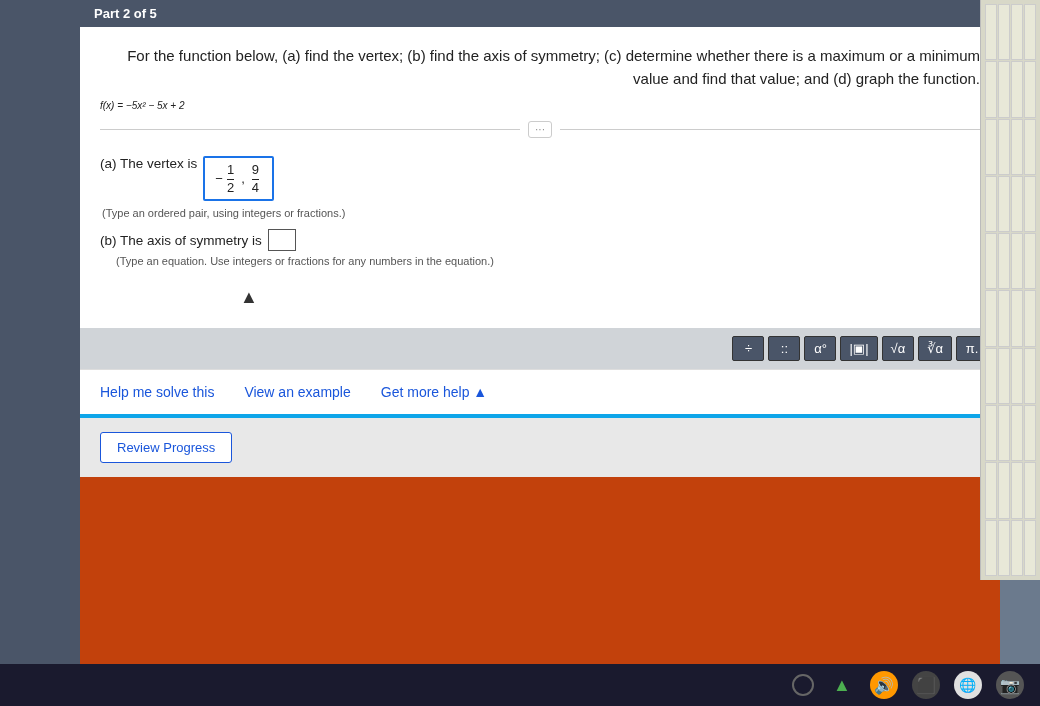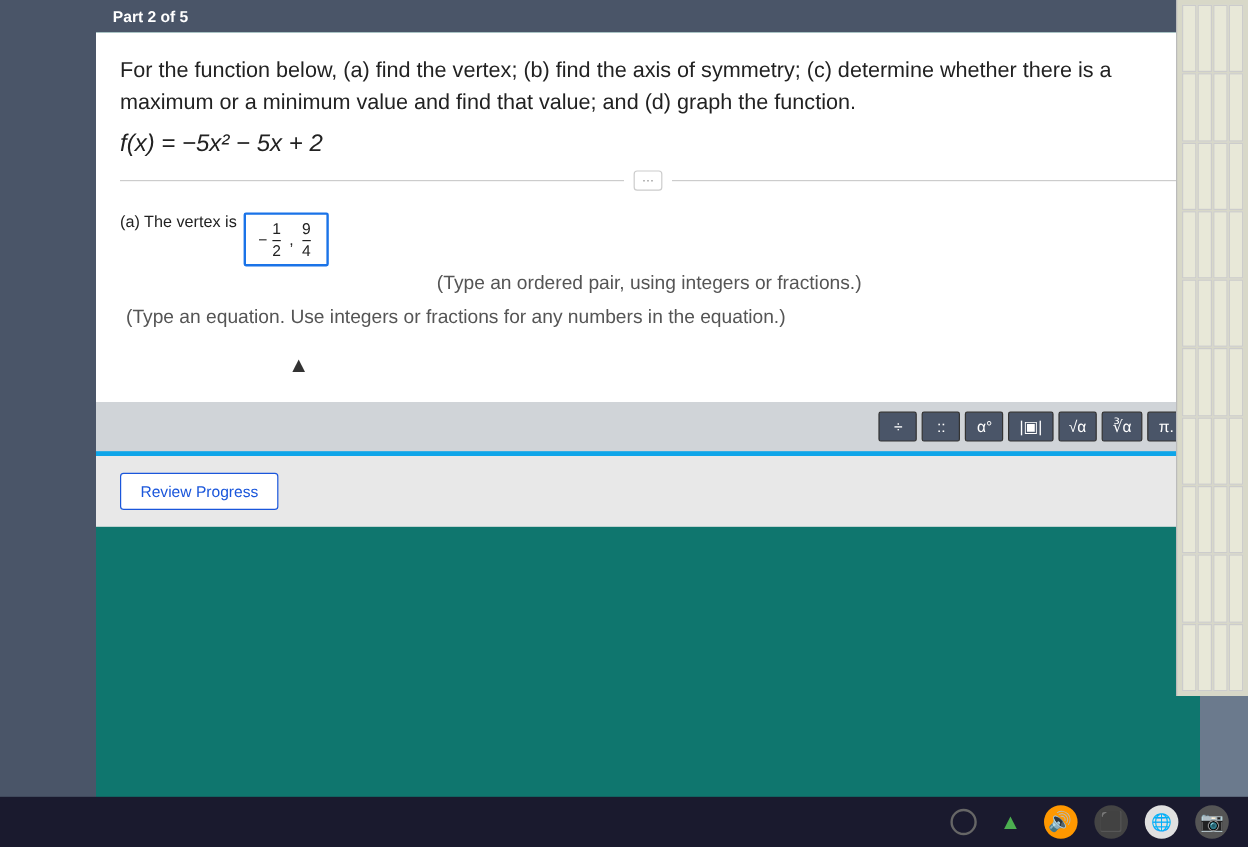--- a/index.html
+++ b/index.html
@@ -10,46 +10,47 @@
       height: 706px;
       overflow: hidden;
       position: relative;
     }
 
     .main-container {
       position: absolute;
       top: 0; left: 80px;
       width: 920px;
       height: 682px;
-      background: #0f766e;
+      background: #c2410c;
     }
 
     .part-header {
       background: #4a5568;
       color: white;
       padding: 6px 14px;
       font-size: 13px;
       font-weight: bold;
     }
 
     .content-area {
       background: white;
       margin: 0;
       padding: 18px 20px 14px 20px;
     }
 
     .problem-text {
-      font-size: 18px;
+      font-size: 15px;
       color: #222;
       line-height: 1.5;
       margin-bottom: 10px;
+      text-align: right;
     }
 
     .function-display {
-      font-size: 20px;
+      font-size: 10px;
       color: #222;
       margin-bottom: 10px;
       font-style: italic;
     }
 
     .divider-row {
       display: flex;
       align-items: center;
       margin: 8px 0;
     }
@@ -72,25 +73,24 @@
     }
 
     .answer-row {
       display: flex;
       margin-bottom: 6px;
       font-size: 13.5px;
       color: #222;
     }
 
     .answer-hint {
-      font-size: 16px;
+      font-size: 11px;
       color: #555;
       margin-bottom: 10px;
       margin-left: 2px;
-      text-align: center;
     }
 
     .fraction-box {
       display: inline-flex;
       align-items: center;
       border: 2px solid #1a73e8;
       padding: 4px 10px;
       border-radius: 2px;
       margin-left: 6px;
       background: white;
@@ -126,24 +126,24 @@
     }
     .axis-input {
       width: 28px;
       height: 22px;
       border: 1.5px solid #555;
       margin-left: 6px;
       background: white;
     }
 
     .axis-hint {
-      font-size: 16px;
+      font-size: 11px;
       color: #555;
       margin-bottom: 20px;
-      margin-left: 5px;
+      margin-left: 16px;
     }
 
     .cursor-area {
       margin-top: 10px;
       margin-left: 140px;
       font-size: 18px;
       color: #333;
     }
 
     .toolbar-area {
@@ -308,36 +308,45 @@
           </div>
           <span class="fraction-separator">,</span>
           <div class="fraction">
             <span class="frac-num">9</span>
             <span class="frac-den">4</span>
           </div>
         </div>
       </div>
       <div class="answer-hint">(Type an ordered pair, using integers or fractions.)</div>
 
+      <div class="axis-row">
+        <span>(b) The axis of symmetry is</span>
+        <div class="axis-input"></div>
+      </div>
       <div class="axis-hint">(Type an equation. Use integers or fractions for any numbers in the equation.)</div>
 
       <div class="cursor-area">▲</div>
     </div>
   </div>
 
   <div class="toolbar-area">
     <button class="toolbar-btn">÷</button>
     <button class="toolbar-btn">::</button>
     <button class="toolbar-btn">α°</button>
     <button class="toolbar-btn">|▣|</button>
     <button class="toolbar-btn">√α</button>
     <button class="toolbar-btn">∛α</button>
     <button class="toolbar-btn">π.</button>
   </div>
 
+  <div class="help-row">
+    <a class="help-link">Help me solve this</a>
+    <a class="help-link">View an example</a>
+    <span class="get-more-help">Get more help ▲</span>
+  </div>
 
   <div class="bottom-section">
     <button class="review-btn">Review Progress</button>
   </div>
 
 </div>
 
 <div class="graph-panel">
   <div class="graph-grid">
     <div class="grid-cell"></div>

